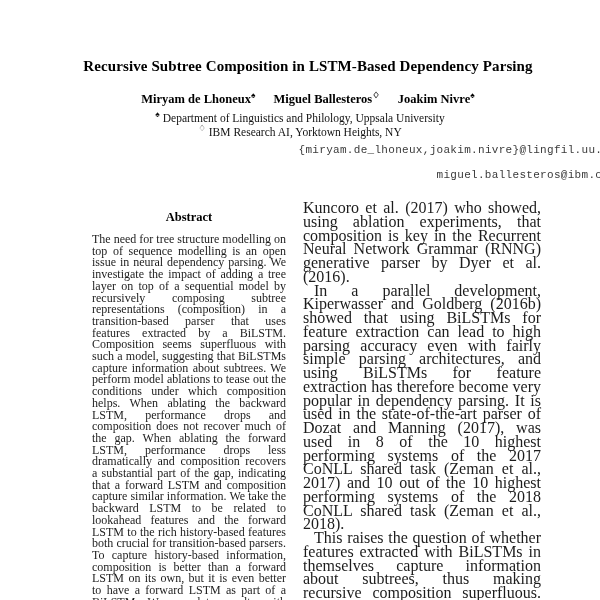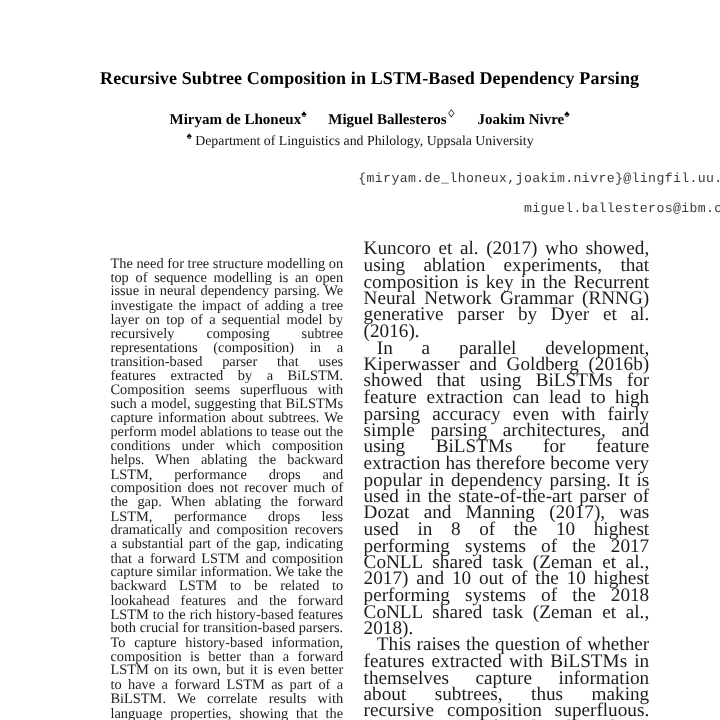--- a/index.html
+++ b/index.html
@@ -110,25 +110,29 @@
 
   <h1 class="title">Recursive Subtree Composition in LSTM-Based Dependency Parsing</h1>
 
   <div class="authors">
     <span class="author"><span>Miryam de Lhoneux</span><sup>♠</sup></span><span class="author"><span>Miguel Ballesteros</span><sup>♢</sup></span><span class="author"><span>Joakim Nivre</span><sup>♠</sup></span>
   </div>
 
   <div class="affil affil-1">
     <sup>♠</sup> <span>Department of Linguistics and Philology, Uppsala University</span>
   </div>
+  <div class="affil affil-2">
+    <sup>♢</sup> <span>IBM Research AI, Yorktown Heights, NY</span>
+  </div>
 
   <div class="email email-1">{miryam.de_lhoneux,joakim.nivre}@lingfil.uu.se</div>
   <div class="email email-2">miguel.ballesteros@ibm.com</div>
 
   <section class="col-left">
+    <div class="abstract-heading">Abstract</div>
     <p class="abstract-text">The need for tree structure modelling on top of sequence modelling is an open issue in neural dependency parsing. We investigate the impact of adding a tree layer on top of a sequential model by recursively composing subtree representations (composition) in a transition-based parser that uses features extracted by a BiLSTM. Composition seems superfluous with such a model, suggesting that BiLSTMs capture information about subtrees. We perform model ablations to tease out the conditions under which composition helps. When ablating the backward LSTM, performance drops and composition does not recover much of the gap. When ablating the forward LSTM, performance drops less dramatically and composition recovers a substantial part of the gap, indicating that a forward LSTM and composition capture similar information. We take the backward LSTM to be related to lookahead features and the forward LSTM to the rich history-based features both crucial for transition-based parsers. To capture history-based information, composition is better than a forward LSTM on its own, but it is even better to have a forward LSTM as part of a BiLSTM. We correlate results with language properties, showing that the improved lookahead of a backward LSTM is especially important for head-final languages.</p>
   </section>
 
   <section class="col-right">
     <p>Kuncoro et al. (2017) who showed, using ablation experiments, that composition is key in the Recurrent Neural Network Grammar (RNNG) generative parser by Dyer et al. (2016).</p>
     <p class="indent">In a parallel development, Kiperwasser and Goldberg (2016b) showed that using BiLSTMs for feature extraction can lead to high parsing accuracy even with fairly simple parsing architectures, and using BiLSTMs for feature extraction has therefore become very popular in dependency parsing. It is used in the state-of-the-art parser of Dozat and Manning (2017), was used in 8 of the 10 highest performing systems of the 2017 CoNLL shared task (Zeman et al., 2017) and 10 out of the 10 highest performing systems of the 2018 CoNLL shared task (Zeman et al., 2018).</p>
     <p class="indent">This raises the question of whether features extracted with BiLSTMs in themselves capture information about subtrees, thus making recursive composition superfluous. Some support for this hypothesis comes from the results of Linzen et al. (2016) which indicate that LSTMs can capture hierarchical information: they can be trained to predict long-distance number agreement in English. Those results were extended to more constructions and three additional languages by Gulordava et al. (2018). However, Kuncoro et al. (2018) have also shown that although sequential LSTMs</p>
   </section>
 
 </div>

